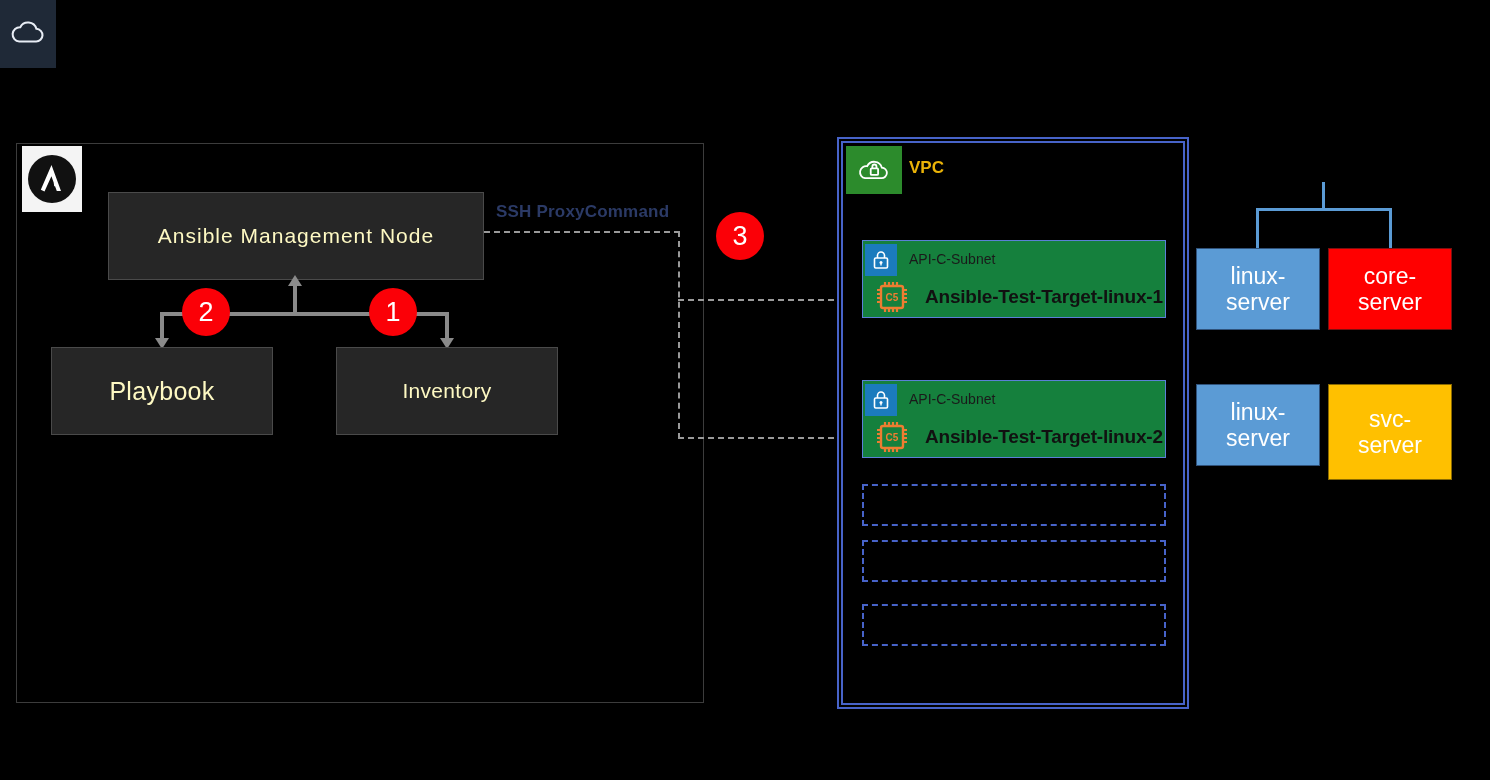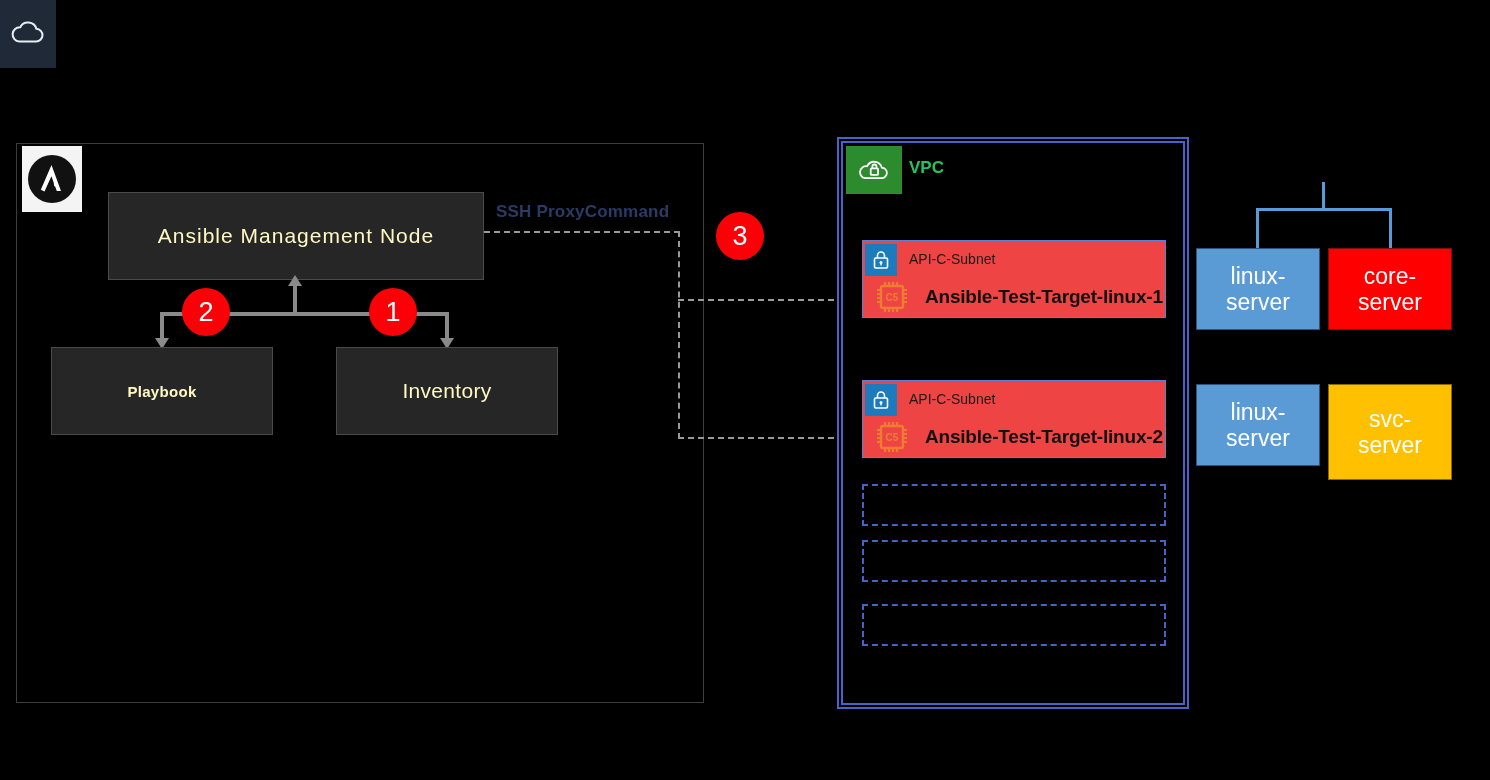--- a/index.html
+++ b/index.html
@@ -18,21 +18,21 @@
 
   #ansible-logo{left:22px;top:146px;width:60px;height:66px;background:#f4f4f4;
                 display:flex;align-items:center;justify-content:center;}
   #ansible-logo svg{width:50px;height:50px;}
 
   .node-box{background:#262626;border:1px solid #4a4a4a;box-sizing:border-box;
             display:flex;align-items:center;justify-content:center;
             color:#fef9c3;font-size:21px;letter-spacing:.3px;}
   #mgmt-node{left:108px;top:192px;width:376px;height:88px;}
   #mgmt-node .lbl{font-size:21px;letter-spacing:1px;}
-  #playbook-box{left:51px;top:347px;width:222px;height:88px;font-size:15px;font-weight:bold;}
+  #playbook-box{left:51px;top:347px;width:222px;height:88px;font-size:25px;}
   #inventory-box{left:336px;top:347px;width:222px;height:88px;font-size:21px;}
 
   
   .gline{background:#8a8a8a;}
   #gl-horiz{left:162px;top:312px;width:285px;height:4px;}
   #gl-up{left:293px;top:282px;width:4px;height:32px;}
   #gl-left-down{left:160px;top:312px;width:4px;height:28px;}
   #gl-right-down{left:445px;top:312px;width:4px;height:28px;}
   .arrow-up{width:0;height:0;border-left:7px solid transparent;
             border-right:7px solid transparent;border-bottom:11px solid #8a8a8a;}
@@ -63,24 +63,24 @@
   #da-1{left:850px;top:293px;}
   #da-2{left:850px;top:431px;}
 
   
   #vpc-panel{left:841px;top:141px;width:344px;height:564px;
              border:2px solid #4763c9;box-sizing:border-box;background:#000;
              box-shadow:0 0 0 2px #000, 0 0 0 4px #4763c9;}
   #vpc-icon{left:846px;top:146px;width:56px;height:48px;background:#2c8b2c;
             display:flex;align-items:center;justify-content:center;}
   #vpc-icon svg{width:36px;height:28px;}
-  #vpc-label{left:909px;top:158px;font-size:17px;font-weight:bold;color:#22c55e;}
-
-  
-  .subnet-card{background:#ef4444;border:1px solid #5b80d8;box-sizing:border-box;}
+  #vpc-label{left:909px;top:158px;font-size:17px;font-weight:bold;color:#eab308;}
+
+  
+  .subnet-card{background:#15803d;border:1px solid #5b80d8;box-sizing:border-box;}
   #subnet-1{left:862px;top:240px;width:304px;height:78px;}
   #subnet-2{left:862px;top:380px;width:304px;height:78px;}
   .subnet-head{display:flex;align-items:center;height:36px;}
   .lock-sq{width:32px;height:32px;background:#1b7bbd;margin-left:2px;margin-top:2px;
            display:flex;align-items:center;justify-content:center;flex:none;}
   .lock-sq svg{width:18px;height:20px;}
   .subnet-name{color:#1a1a1a;font-size:14px;margin-left:12px;}
   .inst-row{display:flex;align-items:center;height:40px;gap:12px;}
   .chip{width:34px;height:34px;margin-left:12px;flex:none;}
   .inst-name{color:#111;font-size:19px;font-weight:bold;margin-left:4px;

